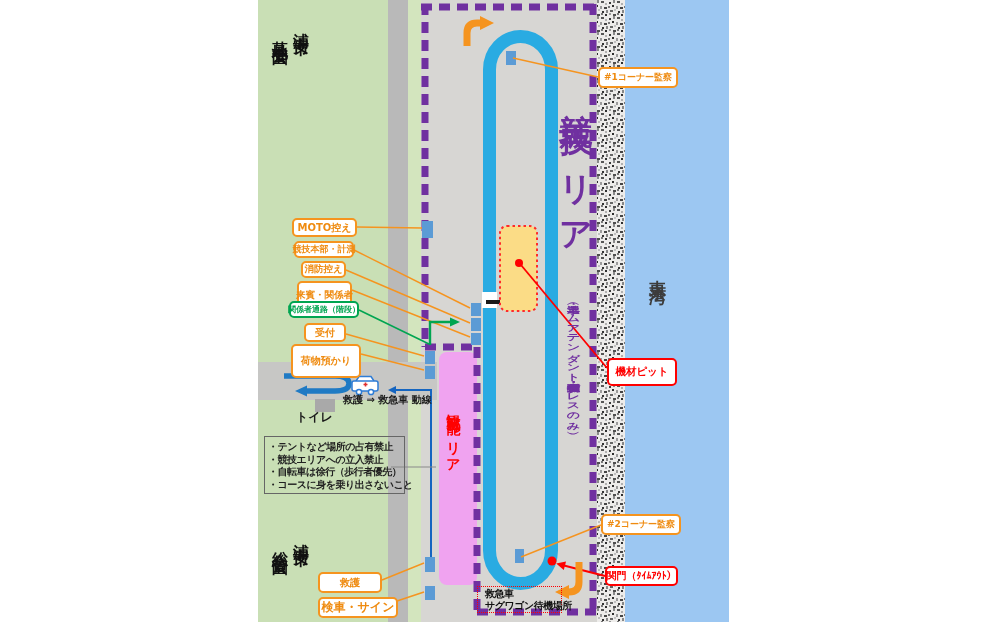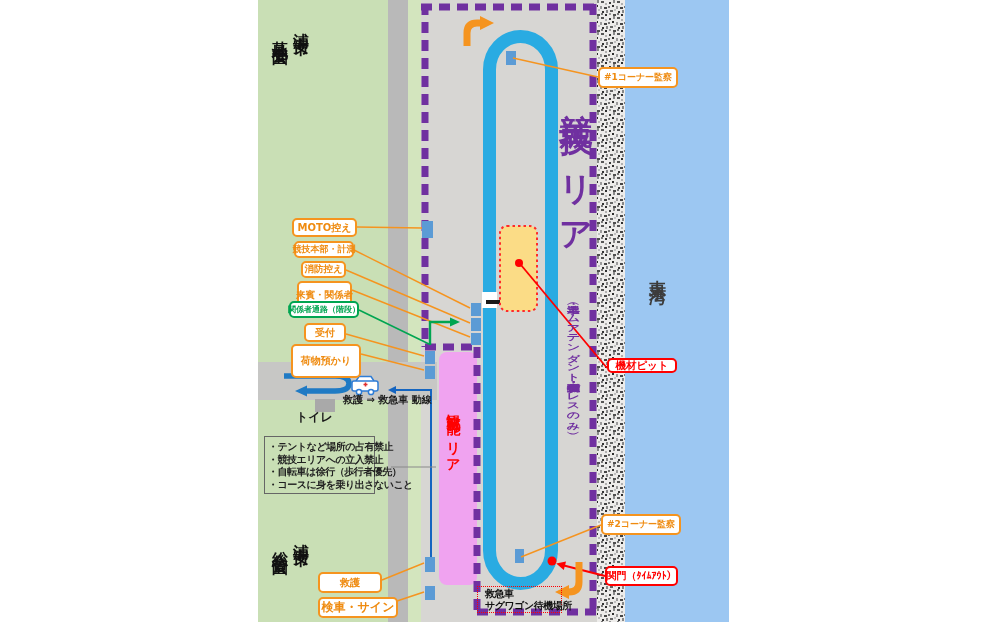--- a/index.html
+++ b/index.html
@@ -9,21 +9,21 @@
   .overlay{position:absolute;left:0;top:0;width:1000px;height:626px;pointer-events:none;}
   .vtext{position:absolute;writing-mode:vertical-rl;font-weight:bold;white-space:nowrap;line-height:1;}
   .txt{position:absolute;white-space:nowrap;color:#1a1a1a;}
   .lbl{position:absolute;background:#fff;border:2px solid #f5941f;color:#ef8b10;font-weight:bold;
        display:flex;align-items:center;justify-content:center;box-sizing:border-box;border-radius:5px;
        white-space:nowrap;}
   .lbl-green{border-color:#00a551;color:#00a551;}
   .lbl-red{border-color:#ff0000;color:#ff0000;}
   .pd{stroke:#7030a0;stroke-width:7;stroke-dasharray:11 7;fill:none;}
   .ol{stroke:#f5941f;stroke-width:1.4;fill:none;}
-  .notes{position:absolute;left:264px;top:436px;width:111px;height:58px;border:1px solid #666;
+  .notes{position:absolute;left:264px;top:436px;width:141px;height:58px;border:1px solid #666;
          box-sizing:border-box;padding:4px 3px;font-size:10px;line-height:12.5px;color:#222;
          font-weight:bold;}
   .notes span{display:block;white-space:nowrap;letter-spacing:-0.5px;}
   .ambwait{position:absolute;left:477px;top:586px;width:85px;height:27px;border:1.5px dotted #ff0000;
            box-sizing:border-box;padding:1px 0 0 7px;font-size:10px;line-height:12px;color:#111;
            font-weight:bold;white-space:nowrap;letter-spacing:-0.5px;}
 </style>
 </head>
 <body>
 
@@ -164,21 +164,21 @@
   <div class="lbl" style="left:294px;top:241px;width:60px;height:17px;font-size:9px">競技本部・計測</div>
   <div class="lbl" style="left:301px;top:261px;width:45px;height:17px;font-size:9.5px">消防控え</div>
   <div class="lbl" style="left:297px;top:281px;width:55px;height:28px;font-size:9.5px">来賓・関係者</div>
   <div class="lbl lbl-green" style="left:289px;top:301px;width:70px;height:17px;font-size:8px">関係者通路（階段）</div>
   <div class="lbl" style="left:304px;top:323px;width:42px;height:19px;font-size:10px">受付</div>
   <div class="lbl" style="left:291px;top:344px;width:70px;height:34px;font-size:10px">荷物預かり</div>
   <div class="lbl" style="left:318px;top:572px;width:64px;height:21px;font-size:10px">救護</div>
   <div class="lbl" style="left:318px;top:597px;width:80px;height:21px;font-size:12px">検車・サイン</div>
   <div class="lbl" style="left:598px;top:67px;width:80px;height:21px;font-size:9px">#1コーナー監察</div>
   <div class="lbl" style="left:601px;top:514px;width:80px;height:21px;font-size:9px">#2コーナー監察</div>
-  <div class="lbl lbl-red" style="left:607px;top:358px;width:70px;height:15px;font-size:10.5px">機材ピット</div>
+  <div class="lbl lbl-red" style="left:607px;top:358px;width:70px;height:28px;font-size:10.5px">機材ピット</div>
   <div class="lbl lbl-red" style="left:605px;top:566px;width:73px;height:20px;font-size:10px">関門（ﾀｲﾑｱｳﾄ）</div>
 
   <div class="txt" style="left:343px;top:393px;font-size:10px;font-weight:bold">救護 ⇒ 救急車 動線</div>
   <div class="txt" style="left:296px;top:409px;font-size:12px;font-weight:bold">トイレ</div>
 
   <div class="notes">
     <span>・テントなど場所の占有禁止</span>
     <span>・競技エリアへの立入禁止</span>
     <span>・自転車は徐行（歩行者優先）</span>
     <span>・コースに身を乗り出さないこと</span>

